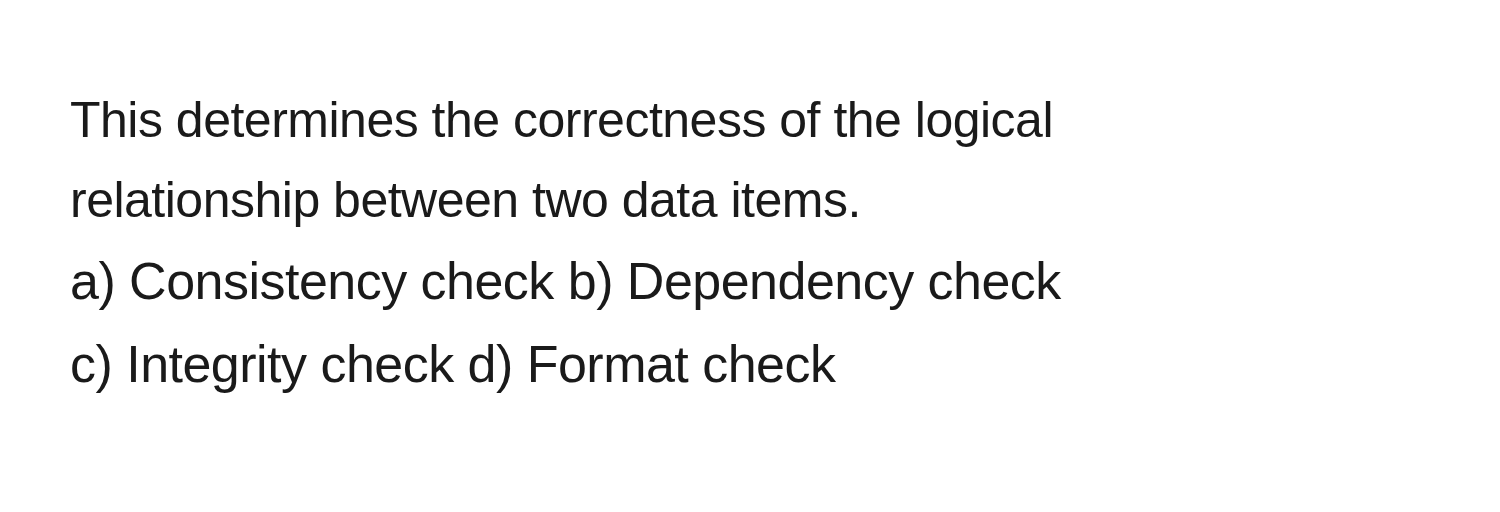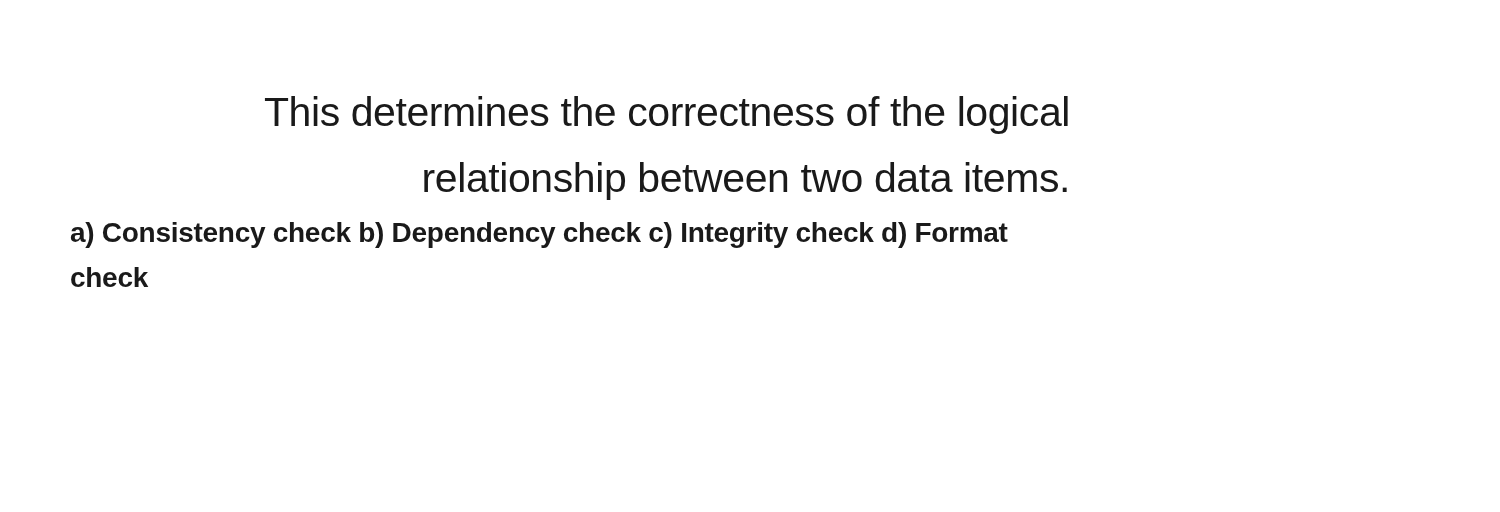--- a/index.html
+++ b/index.html
@@ -12,30 +12,29 @@
       height: 512px;
       background: #ffffff;
       font-family: -apple-system, BlinkMacSystemFont, 'Segoe UI', Helvetica, Arial, sans-serif;
       padding: 80px 70px;
       color: #1a1a1a;
     }
     .question-container {
       max-width: 1000px;
     }
     .question-text {
-      font-size: 41px;
+      font-size: 50px;
       line-height: 1.6;
       font-weight: 400;
       letter-spacing: -0.01em;
-      text-align: right;
     }
     .options-text {
-      font-size: 28px;
+      font-size: 52px;
       line-height: 1.6;
-      font-weight: 700;
+      font-weight: 400;
       letter-spacing: -0.01em;
     }
   </style>
 </head>
 <body>
 
 <div class="question-container">
   <p class="question-text">This determines the correctness of the logical relationship between two data items.</p>
   <p class="options-text">a) Consistency check b) Dependency check c) Integrity check d) Format check</p>
 </div>

